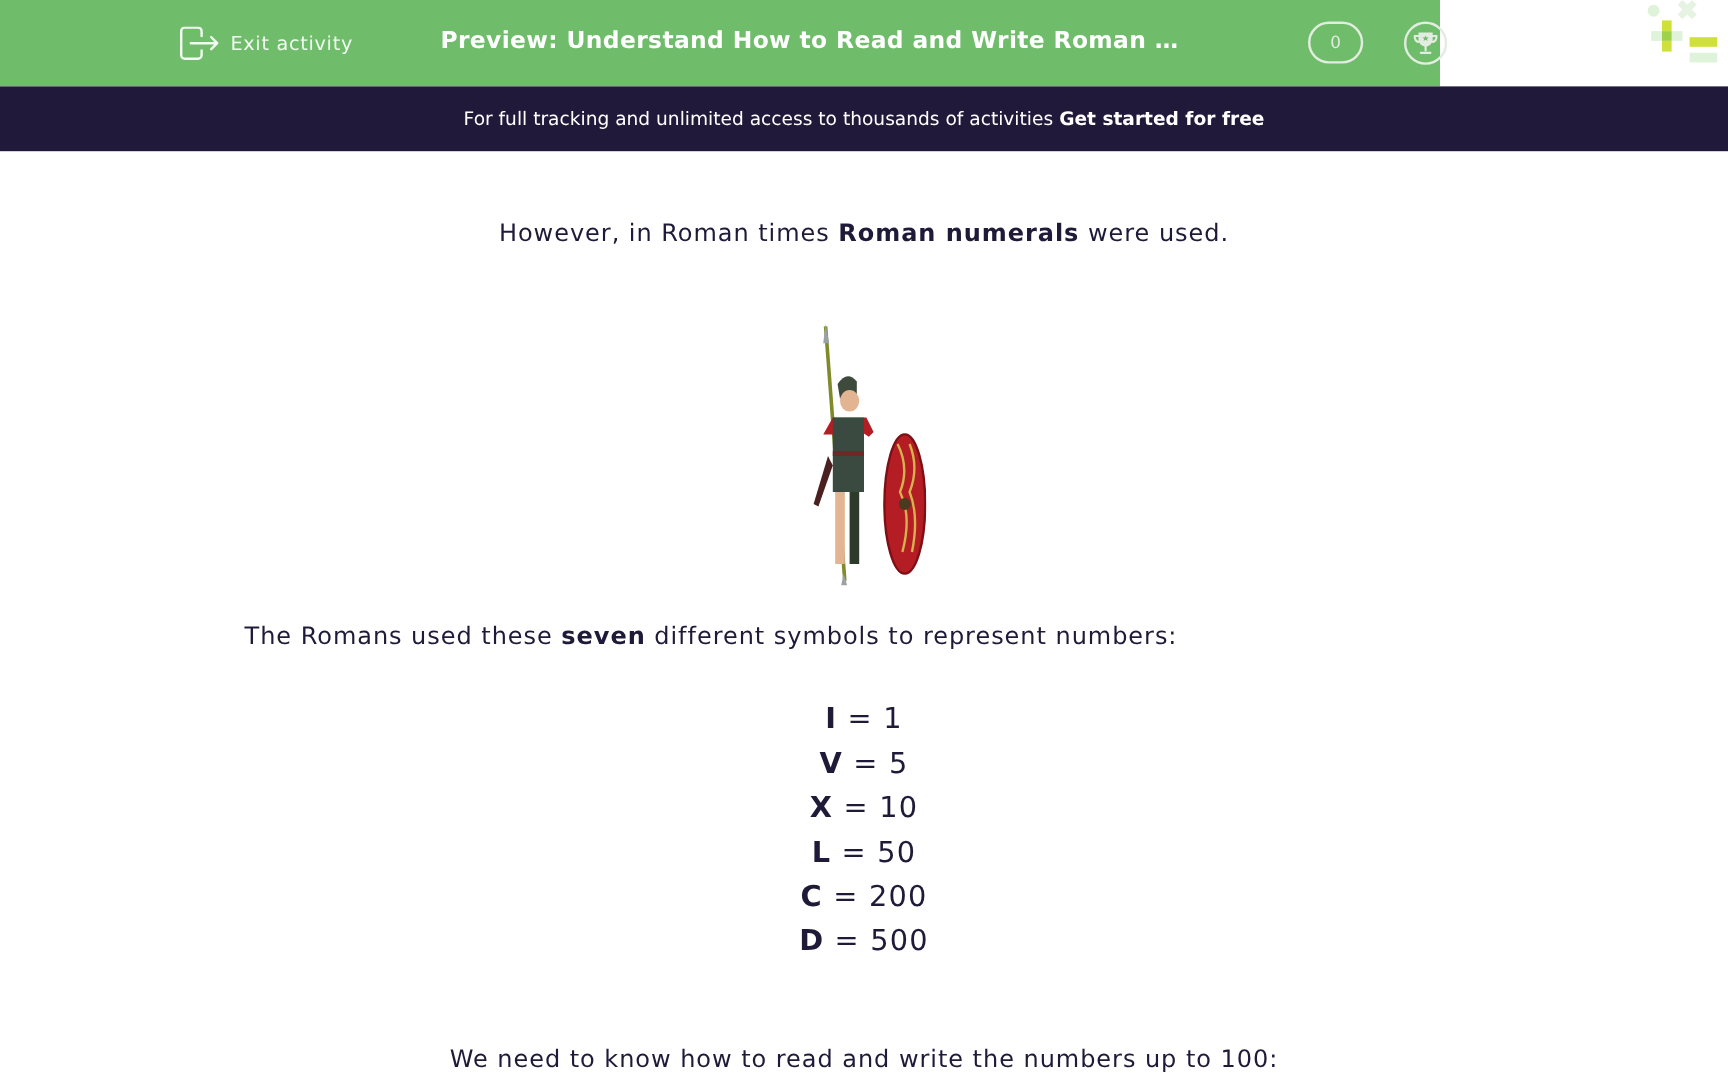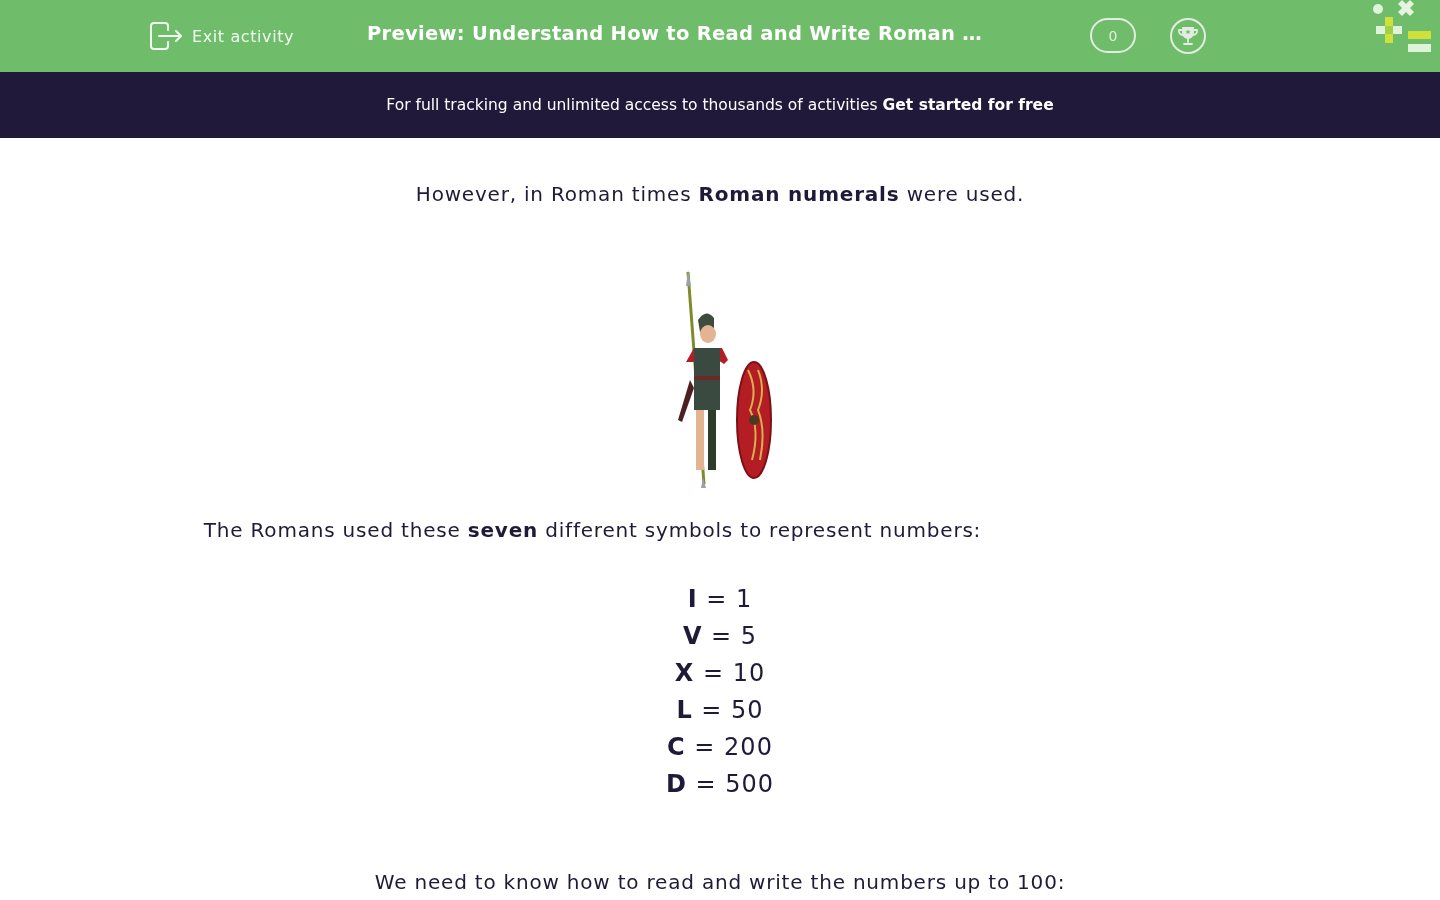--- a/index.html
+++ b/index.html
@@ -1,28 +1,28 @@
 <!DOCTYPE html>
 <html><head>
 <meta charset="utf-8">
 <style>
   * { box-sizing: border-box; margin: 0; padding: 0; }
   html, body { width: 1440px; height: 900px; overflow: hidden; background: #ffffff; }
   body { font-family: "DejaVu Sans", sans-serif; color: #1f1a38; }
 
-  .topbar { position: absolute; left: 0; top: 0; width: 1440px; height: 72px; background: #6fbd6a; }
+  .topbar { position: absolute; left: 0; top: 0; width: 1200px; height: 72px; background: #6fbd6a; }
   .exit-btn { position: absolute; left: 150px; top: 20px; height: 32px; display: flex; align-items: center; color: #fff; cursor: pointer; }
   .exit-btn svg { width: 33px; height: 28px; }
   .exit-label { margin-left: 9px; font-size: 16px; letter-spacing: 0.6px; color: #f2fbf1; }
   .page-title { position: absolute; left: 367px; top: 22px; width: 615px; font-size: 19.5px; font-weight: bold; color: #ffffff; white-space: nowrap; overflow: hidden; text-overflow: ellipsis; letter-spacing: 0.3px; }
   .score-pill { position: absolute; left: 1090px; top: 18px; width: 46px; height: 35px; border: 2px solid #e2ece0; border-radius: 18px; color: #e2ece0; font-size: 14px; display: flex; align-items: center; justify-content: center; }
   .trophy-btn { position: absolute; left: 1170px; top: 18px; width: 36px; height: 36px; border: 2px solid #e2ece0; border-radius: 50%; display: flex; align-items: center; justify-content: center; }
   .logo { position: absolute; left: 1368px; top: 0; width: 72px; height: 60px; }
 
-  .promo { position: absolute; left: 0; top: 72px; width: 1440px; height: 66px; background: #21193a; display: flex; align-items: center; justify-content: center; font-size: 15.5px; color: #ffffff; }
+  .promo { position: absolute; left: 0; top: 72px; width: 1440px; height: 54px; background: #21193a; display: flex; align-items: center; justify-content: center; font-size: 15.5px; color: #ffffff; }
   .promo b { margin-left: 5px; cursor: pointer; }
 
   .content { position: absolute; left: 0; top: 134px; width: 1440px; text-align: center; font-size: 20px; letter-spacing: 0.8px; color: #1f1a38; }
   .intro { position: absolute; top: 45px; left: 0; width: 1440px; line-height: 31px; }
   .soldier { position: absolute; left: 668px; top: 136px; width: 104px; height: 218px; }
   .symbols-intro { position: absolute; top: 384px; left: 0; width: 1185px; }
   .numerals { position: absolute; top: 447px; left: 0; width: 1440px; }
   .numeral-row { height: 37px; line-height: 37px; font-size: 24px; letter-spacing: 1px; }
   .numeral-row b { font-weight: bold; }
   .final { position: absolute; top: 736px; left: 0; width: 1440px; }

